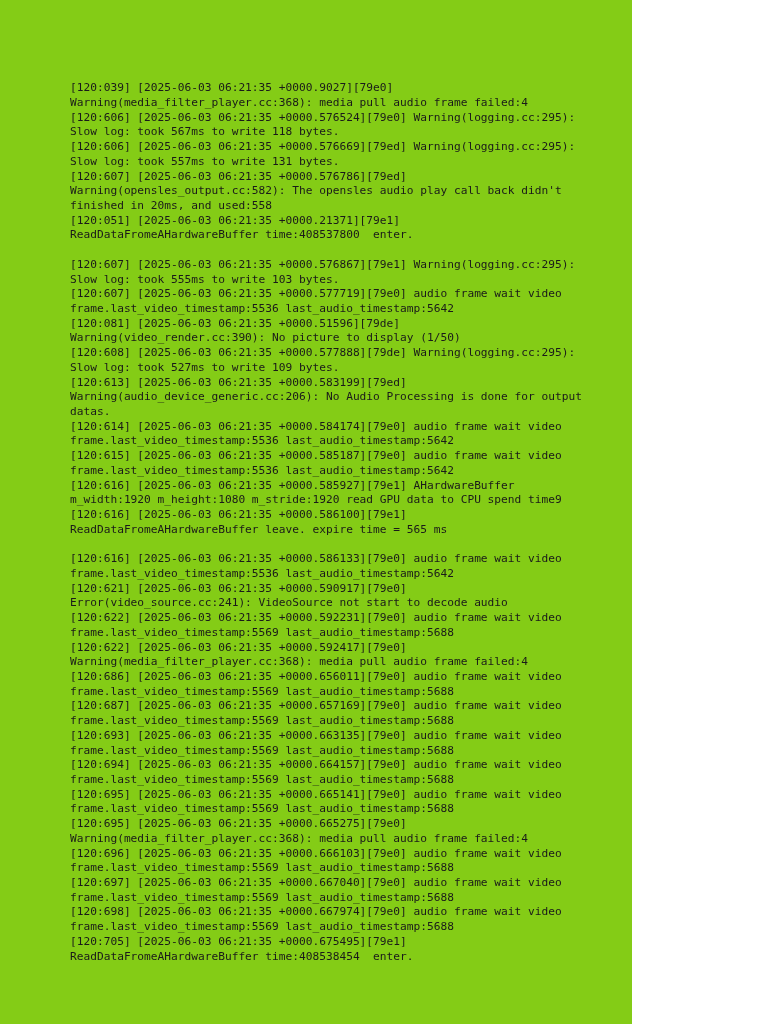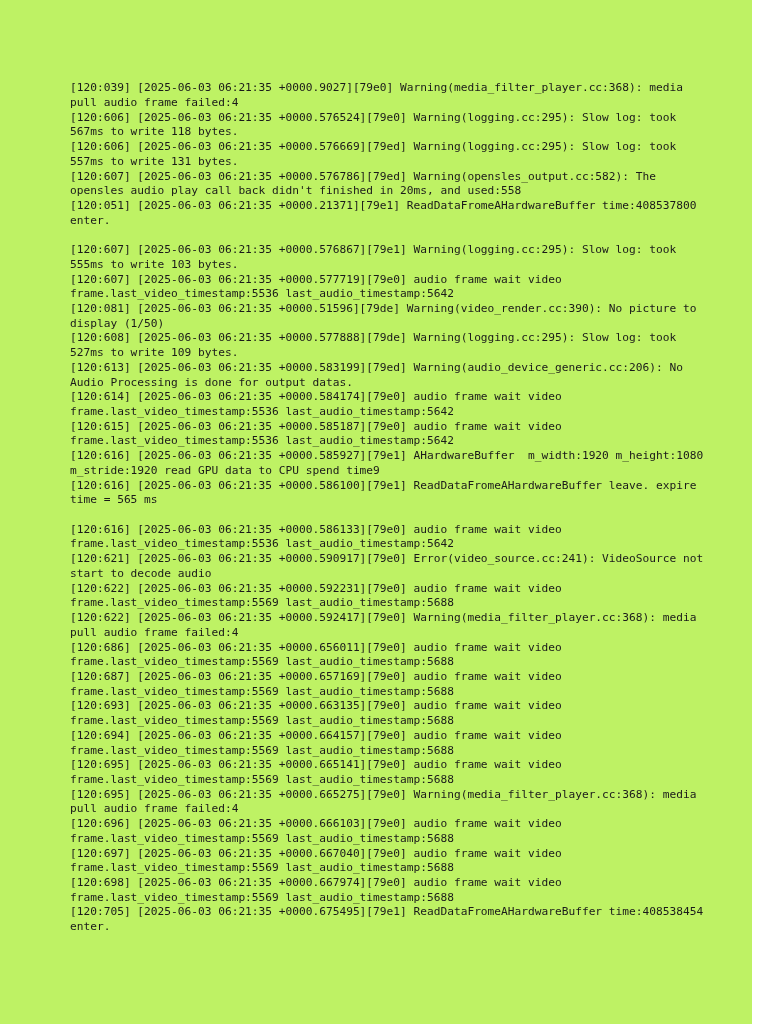--- a/index.html
+++ b/index.html
@@ -9,23 +9,23 @@
     background: #ffffff;
   }
   body {
     width: 768px;
     height: 1024px;
     overflow: hidden;
     font-family: "DejaVu Sans Mono", "Liberation Mono", monospace;
   }
   .page {
     box-sizing: border-box;
-    width: 752px;
+    width: 632px;
     height: 1024px;
-    background: #bef264;
+    background: #84cc16;
     padding: 70px 48px 0 70px;
   }
   .log-output {
     font-family: "DejaVu Sans Mono", "Liberation Mono", monospace;
     font-size: 11.2px;
     line-height: 14.72px;
     color: #1a1a1a;
     white-space: pre-wrap;
     word-break: break-word;
     overflow-wrap: break-word;

